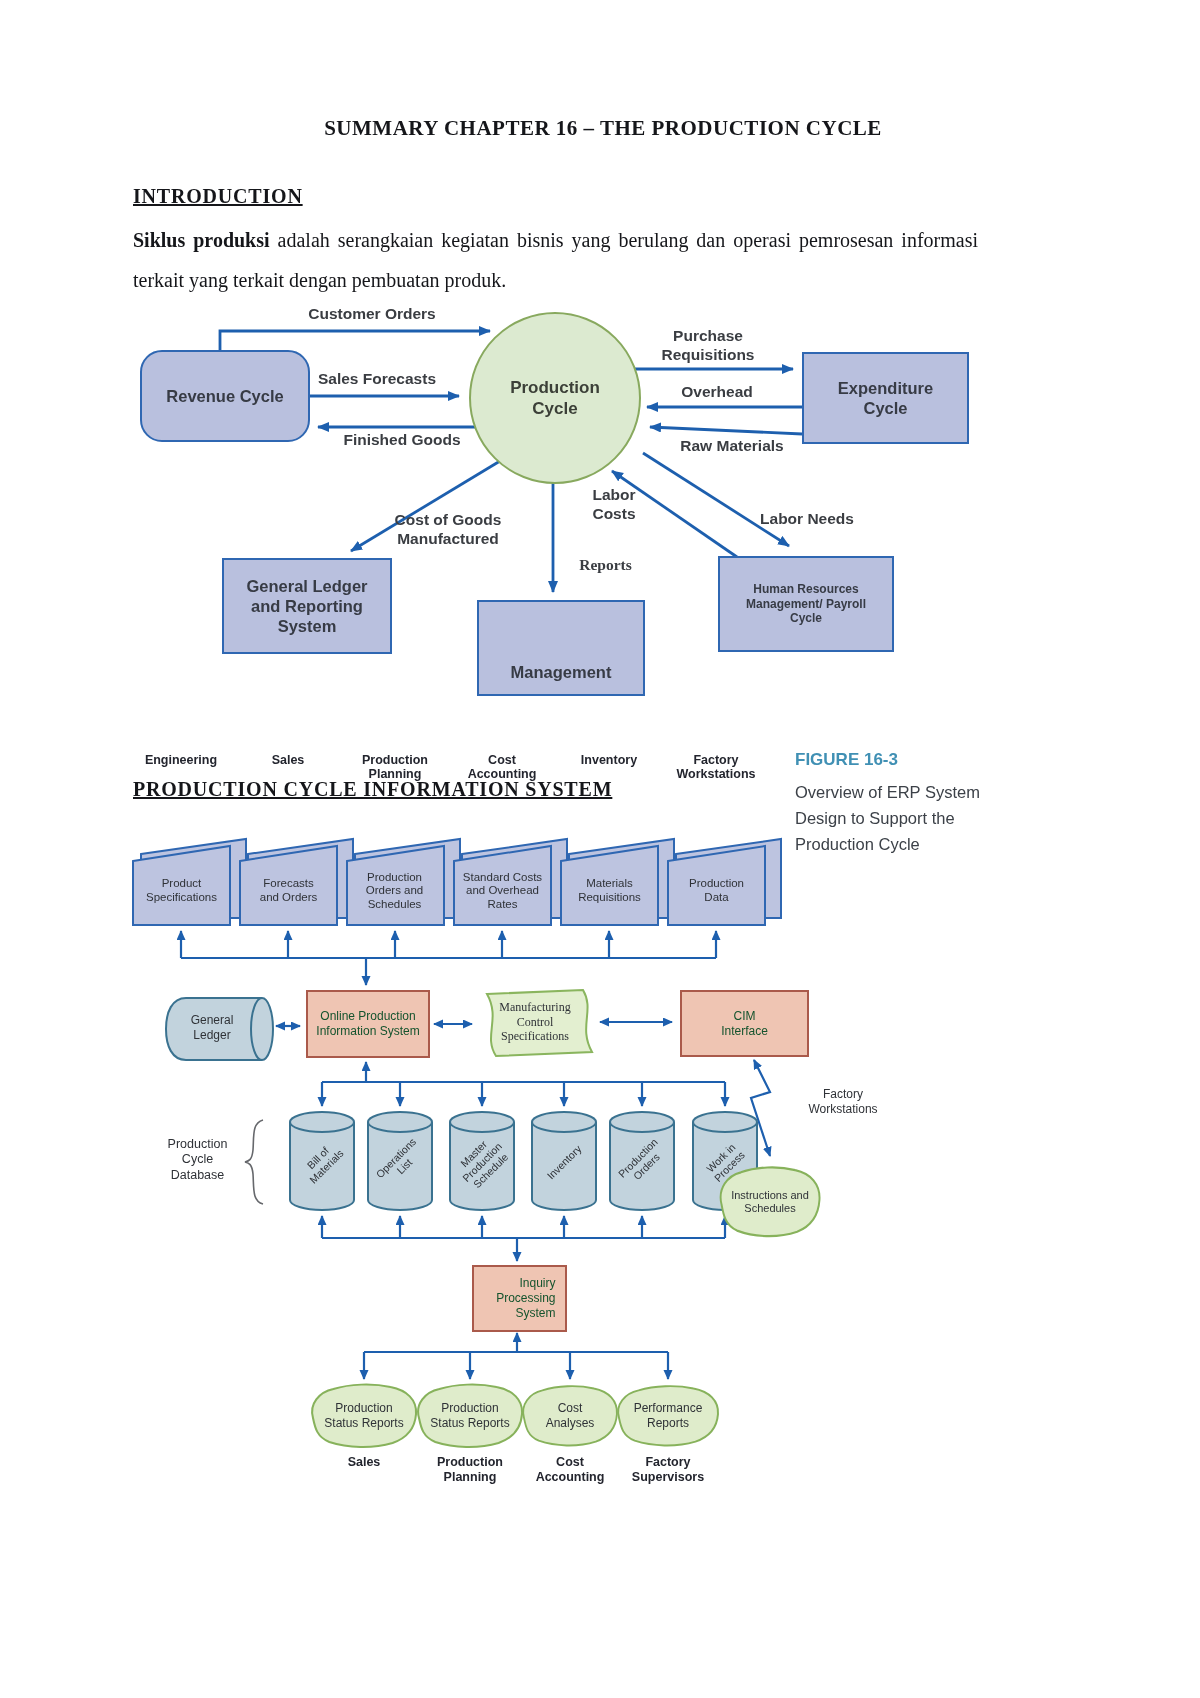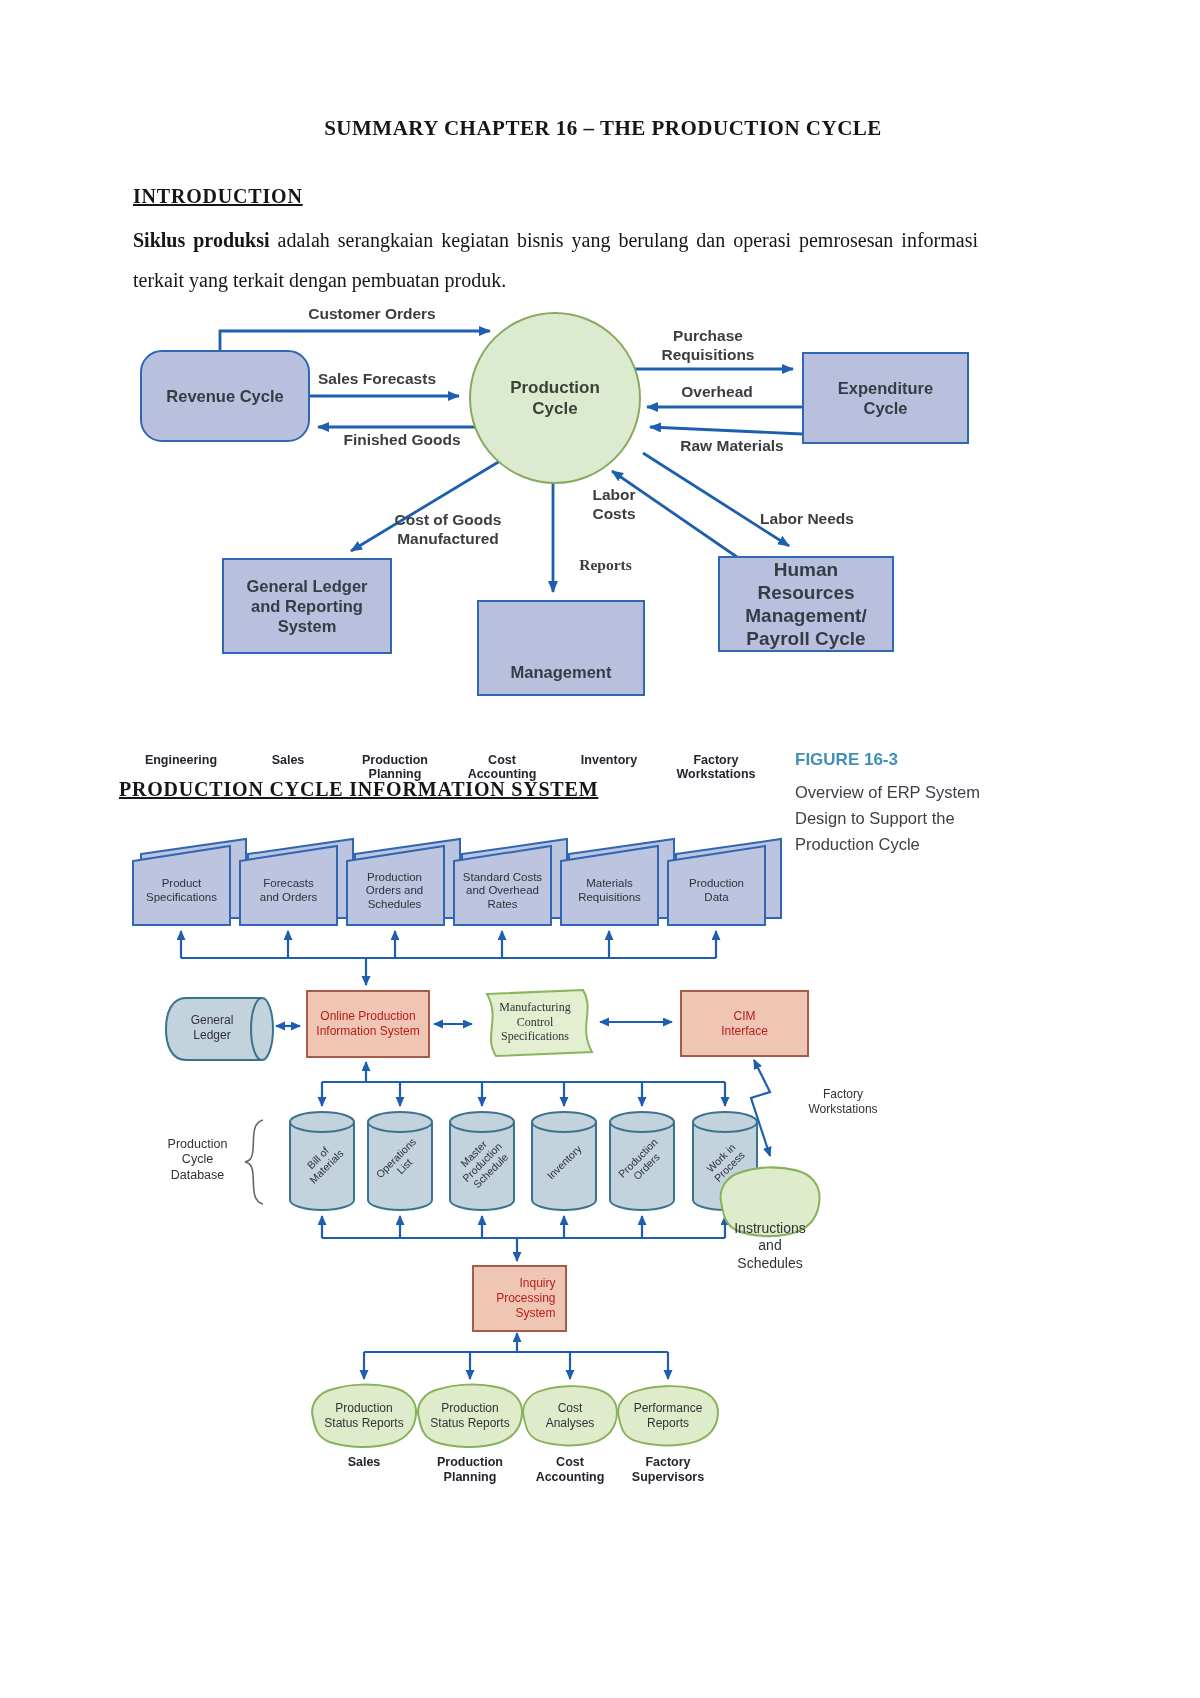--- a/index.html
+++ b/index.html
@@ -4,40 +4,40 @@
 <style>
   html,body{margin:0;padding:0;}
   body{width:1200px;height:1698px;position:relative;background:#ffffff;
        font-family:"Liberation Sans",sans-serif;overflow:hidden;}
   .abs{position:absolute;}
   .serif{font-family:"Liberation Serif",serif;color:#15161a;}
   #doc-title{left:133px;top:116px;width:940px;text-align:center;font-size:21px;
              font-weight:bold;letter-spacing:.5px;}
   .heading{font-size:20px;font-weight:bold;text-decoration:underline;letter-spacing:.8px;}
   #intro-heading{left:133px;top:185px;}
-  #pcis-heading{left:119px;top:778px;}
+  #pcis-heading{left:133px;top:778px;}
   #intro-para{left:133px;top:220px;width:845px;font-size:20px;line-height:40px;
               text-align:justify;}
   svg.layer{position:absolute;left:0;top:0;z-index:1;}
   
   .dbox{z-index:2;background:#b9c0de;border:2.5px solid #2f67b2;display:flex;
         align-items:center;justify-content:center;text-align:center;
         color:#373b45;font-weight:600;font-size:16.5px;line-height:1.22;}
   #circle-production{z-index:2;background:#dcead0;border:2.5px solid #88a95e;
         border-radius:50%;display:flex;align-items:center;justify-content:center;
         text-align:center;color:#3c4038;font-weight:600;font-size:17px;line-height:1.25;}
   .flabel{z-index:2;font-size:15.5px;font-weight:600;color:#3a3d42;text-align:center;
           line-height:1.2;}
   
   .dept{z-index:2;font-size:12.5px;font-weight:bold;color:#23252e;text-align:center;line-height:1.15;}
   .cardtext{z-index:2;font-size:11.5px;font-weight:500;color:#2f3237;text-align:center;
             line-height:1.18;display:flex;align-items:center;justify-content:center;}
   .pbox{z-index:2;background:#efc5b3;border:2px solid #aa5a4b;display:flex;align-items:center;
         justify-content:center;text-align:center;font-size:12px;font-weight:500;
-        color:#b91c1c;line-height:1.25;}
+        color:#14532d;line-height:1.25;}
   .smalltext{z-index:2;font-size:12px;font-weight:500;color:#2f3237;text-align:center;
              line-height:1.22;display:flex;align-items:center;justify-content:center;}
   .cyl-label{z-index:2;display:flex;align-items:center;justify-content:center;
              font-size:10.5px;font-weight:500;color:#2f3237;text-align:center;line-height:1.15;
              transform:rotate(-45deg);}
   .caption-label{z-index:2;font-size:17px;font-weight:bold;color:#4090b4;}
   .caption-text{z-index:2;font-size:16.5px;font-weight:500;color:#3c4148;line-height:26px;}
   .destlbl{z-index:2;font-size:12.5px;font-weight:bold;color:#23252e;text-align:center;line-height:1.2;}
 </style>
 </head>
@@ -177,21 +177,21 @@
   </div>
 <div class="abs dbox" style="left:802px;top:352px;width:163px;height:88px;">
     <span style="width:120px;">Expenditure Cycle</span>
   </div>
 <div class="abs dbox" style="left:222px;top:558px;width:166px;height:92px;">
     <span style="width:130px;">General Ledger and Reporting System</span>
   </div>
 <div class="abs dbox" style="left:477px;top:600px;width:164px;height:92px;align-items:flex-end;padding-bottom:0;">
     <span style="margin-bottom:12px;">Management</span>
   </div>
-<div class="abs dbox" style="left:718px;top:556px;width:172px;height:92px;font-size:19px;">
+<div class="abs dbox" style="left:718px;top:556px;width:172px;height:92px;font-size:12px;">
     <span style="width:150px;">Human Resources Management/ Payroll Cycle</span>
   </div>
 
 <div class="abs flabel" style="left:292px;top:305px;width:160px;">Customer Orders</div>
 <div class="abs flabel" style="left:302px;top:370px;width:150px;">Sales Forecasts</div>
 <div class="abs flabel" style="left:327px;top:431px;width:150px;">Finished Goods</div>
 <div class="abs flabel" style="left:648px;top:327px;width:120px;">Purchase Requisitions</div>
 <div class="abs flabel" style="left:662px;top:383px;width:110px;">Overhead</div>
 <div class="abs flabel" style="left:662px;top:437px;width:140px;">Raw Materials</div>
 <div class="abs flabel" style="left:378px;top:511px;width:140px;">Cost of Goods Manufactured</div>
@@ -262,21 +262,21 @@
   </div>
 <div class="abs cyl-label" style="left:524px;top:1127px;width:80px;height:70px;">
     <span style="width:70px;">Inventory</span>
   </div>
 <div class="abs cyl-label" style="left:602px;top:1127px;width:80px;height:70px;">
     <span style="width:66px;">Production Orders</span>
   </div>
 <div class="abs cyl-label" style="left:685px;top:1127px;width:80px;height:70px;">
     <span style="width:60px;">Work in Process</span>
   </div>
-<div class="abs smalltext" style="left:722px;top:1170px;width:96px;height:64px;font-size:14px;margin-top:44px;">
+<div class="abs smalltext" style="left:722px;top:1170px;width:96px;height:64px;font-size:11px;">
     <span style="width:78px;">Instructions and Schedules</span>
   </div>
 
 <div class="abs pbox" style="left:472px;top:1265px;width:91px;height:63px;">
     <span style="width:72px;text-align:right;">Inquiry Processing System</span>
   </div>
 <div class="abs smalltext" style="left:314px;top:1388px;width:100px;height:56px;">
     <span style="width:80px;">Production Status Reports</span>
   </div>
 <div class="abs smalltext" style="left:420px;top:1388px;width:100px;height:56px;">

